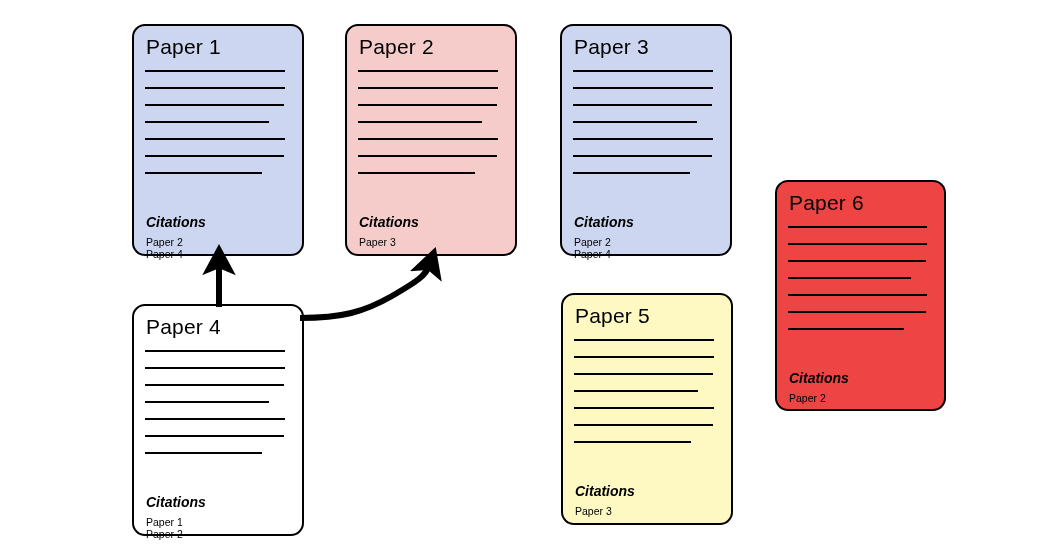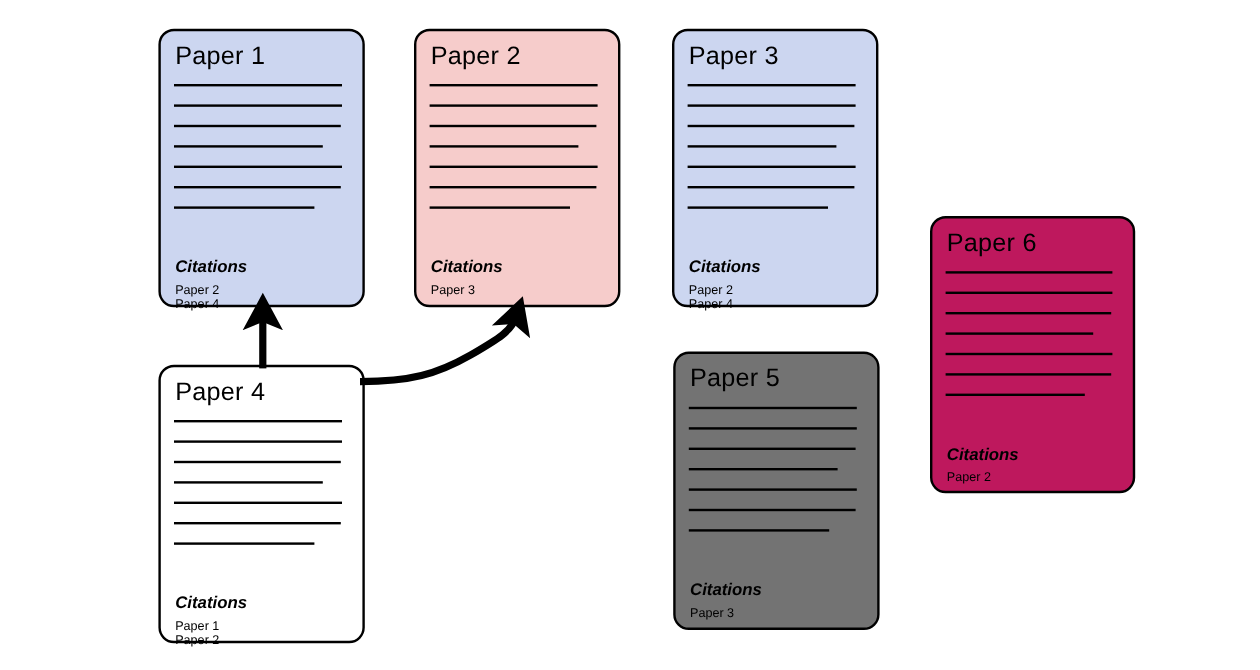--- a/index.html
+++ b/index.html
@@ -144,37 +144,37 @@
           <div class="line" style="width: 96%;"></div>
           <div class="line" style="width: 95%;"></div>
           <div class="line" style="width: 80%;"></div>
         </div>
         <div class="citations-head" style="top: 188px;">Citations</div>
         <div class="citations-list" style="top: 211px;">
           <div class="cit-item">Paper 1</div>
           <div class="cit-item">Paper 2</div>
         </div>
       </div>
-      <div class="card" style="left: 549px; top: 293px; width: 172px; height: 232px; background: #737373;">
+      <div class="card" style="left: 549px; top: 293px; width: 172px; height: 232px; background: #fef9c3;">
         <div class="card-title">Paper 5</div>
         <div class="lines">
           <div class="line" style="width: 96%;"></div>
           <div class="line" style="width: 96%;"></div>
           <div class="line" style="width: 95%;"></div>
           <div class="line" style="width: 85%;"></div>
           <div class="line" style="width: 96%;"></div>
           <div class="line" style="width: 95%;"></div>
           <div class="line" style="width: 80%;"></div>
         </div>
         <div class="citations-head" style="top: 188px;">Citations</div>
         <div class="citations-list" style="top: 211px;">
           <div class="cit-item">Paper 3</div>
         </div>
       </div>
-      <div class="card" style="left: 763px; top: 180px; width: 171px; height: 231px; background: #be185d; text-align: center;">
+      <div class="card" style="left: 763px; top: 180px; width: 171px; height: 231px; background: #ef4444; text-align: center;">
         <div class="card-title">Paper 6</div>
         <div class="lines">
           <div class="line" style="width: 96%;"></div>
           <div class="line" style="width: 96%;"></div>
           <div class="line" style="width: 95%;"></div>
           <div class="line" style="width: 85%;"></div>
           <div class="line" style="width: 96%;"></div>
           <div class="line" style="width: 95%;"></div>
           <div class="line" style="width: 80%;"></div>
         </div>

